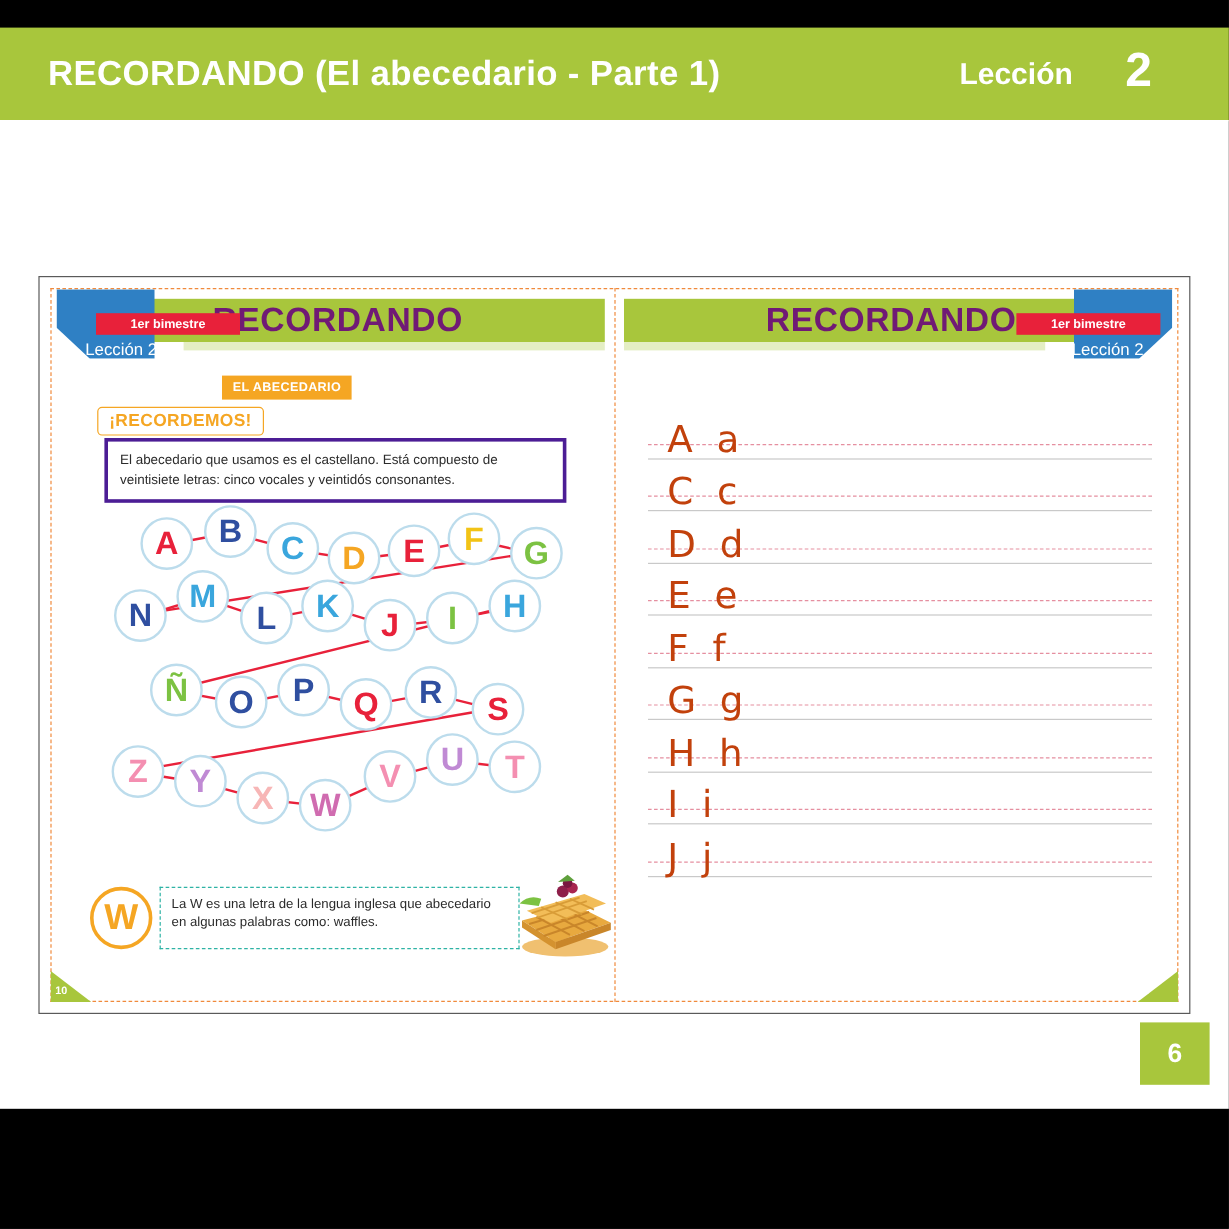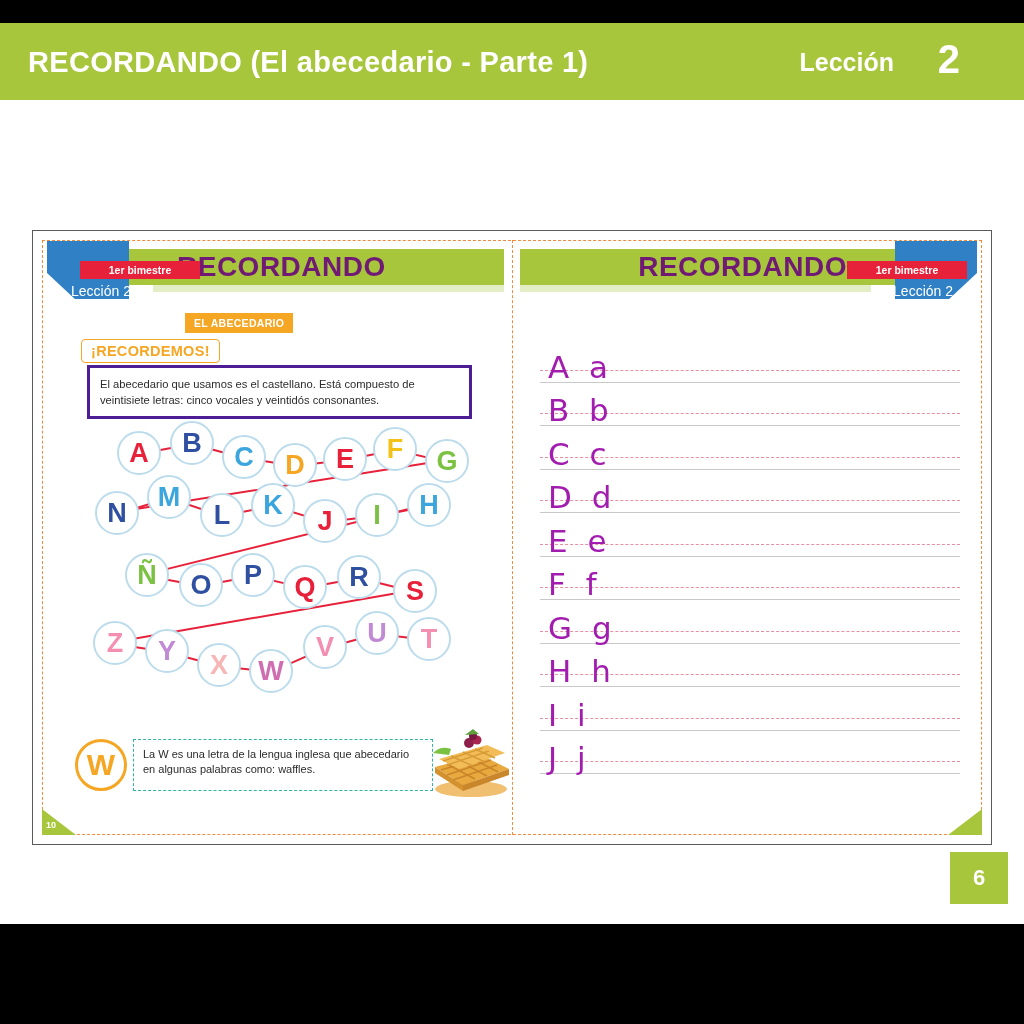--- a/index.html
+++ b/index.html
@@ -29,21 +29,21 @@
     width: 1024px;
     height: 78px;
     background: #a8c63c;
     display: flex;
     align-items: center;
   }
   .header-title {
     color: #ffffff;
     font-size: 29px;
     font-weight: bold;
-    margin-left: 28px;
+    margin-left: 40px;
     letter-spacing: 0.3px;
     white-space: nowrap;
   }
   .header-lesson-label {
     color: #ffffff;
     font-size: 25px;
     font-weight: bold;
     position: absolute;
     right: 130px;
   }
@@ -337,24 +337,24 @@
   }
   .trace-row .midline {
     position: absolute;
     left: 0;
     right: 0;
     bottom: 20px;
     border-top: 1px dashed #e58fa0;
   }
   .trace-row .glyphs {
     position: absolute;
-    left: 8px;
+    left: 16px;
     bottom: 6px;
     font-size: 31px;
-    color: #a21caf;
+    color: #c2410c;
     font-family: "DejaVu Sans", sans-serif;
     letter-spacing: 5px;
   }
   .slide-num {
     position: absolute;
     right: 16px;
     top: 752px;
     width: 58px;
     height: 52px;
     background: #a8c63c;
@@ -498,25 +498,20 @@
 
       <div class="trace-area">
           <div class="trace-row">
             <div class="midline"></div>
             <div class="baseline"></div>
             <div class="glyphs">A a</div>
           </div>
           <div class="trace-row">
             <div class="midline"></div>
             <div class="baseline"></div>
-            <div class="glyphs">B b</div>
-          </div>
-          <div class="trace-row">
-            <div class="midline"></div>
-            <div class="baseline"></div>
             <div class="glyphs">C c</div>
           </div>
           <div class="trace-row">
             <div class="midline"></div>
             <div class="baseline"></div>
             <div class="glyphs">D d</div>
           </div>
           <div class="trace-row">
             <div class="midline"></div>
             <div class="baseline"></div>

